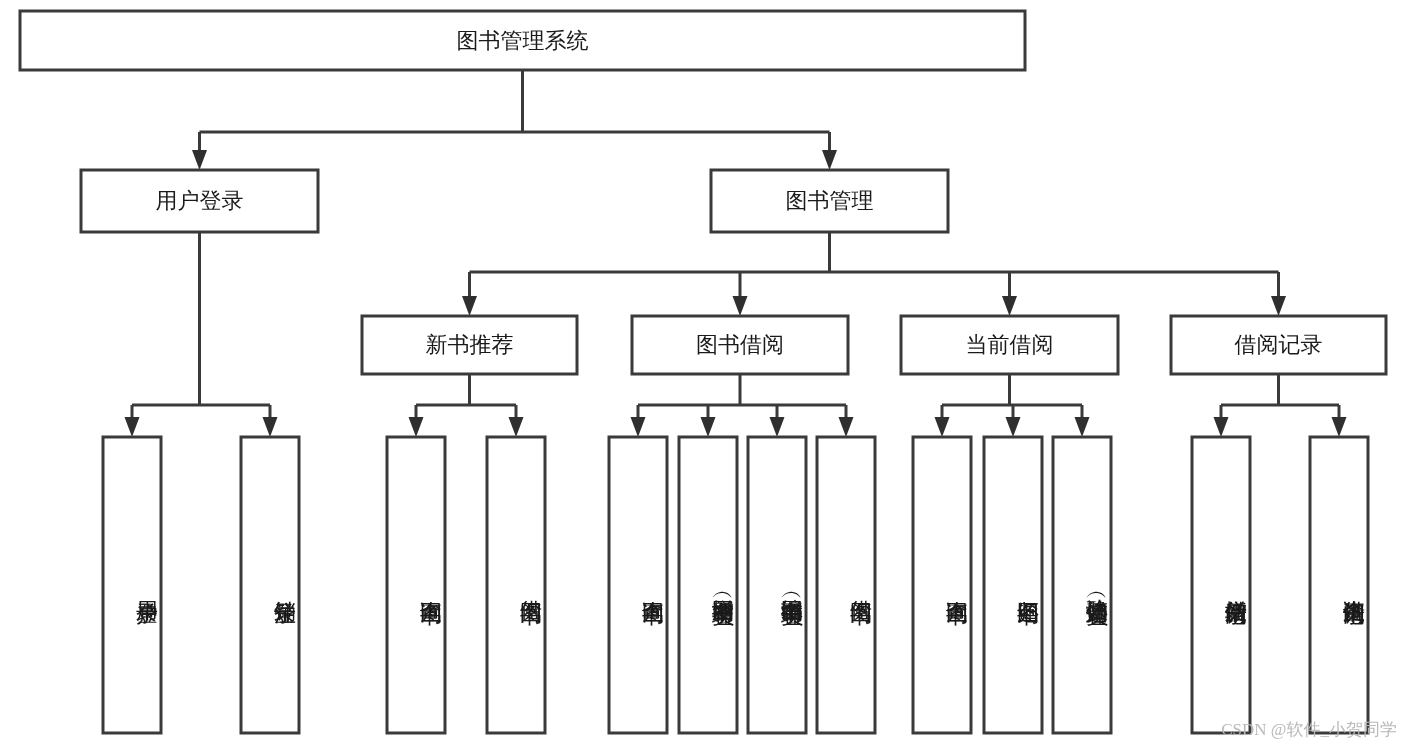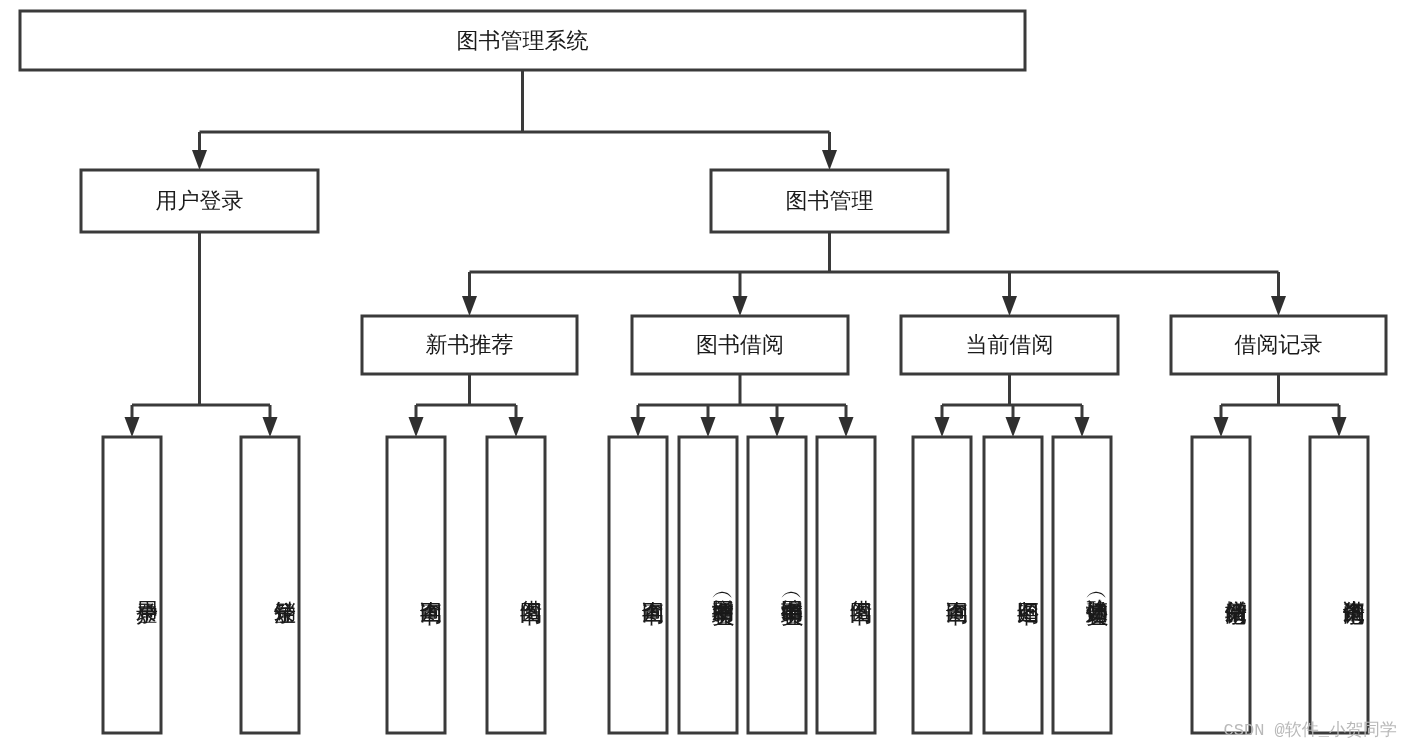--- a/index.html
+++ b/index.html
@@ -59,21 +59,21 @@
     color: #1a1a1a;
     letter-spacing: 1px;
     text-align: center;
     white-space: nowrap;
     pointer-events: none;
   }
   .watermark {
     position: absolute;
     right: 8px;
     bottom: 6px;
-    font-family: Liberation Mono, monospace;
+    font-family: Liberation Serif, serif;
     font-size: 17px;
     color: #b9b9b9;
     white-space: nowrap;
   }
 </style>
 </head>
 <body>
 
 <div id="diagram-root">
 

